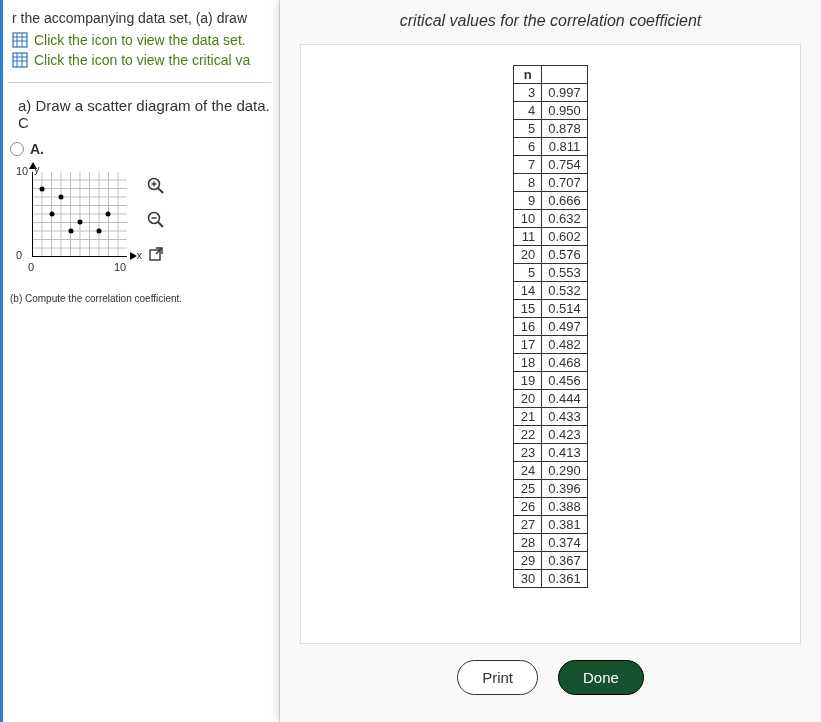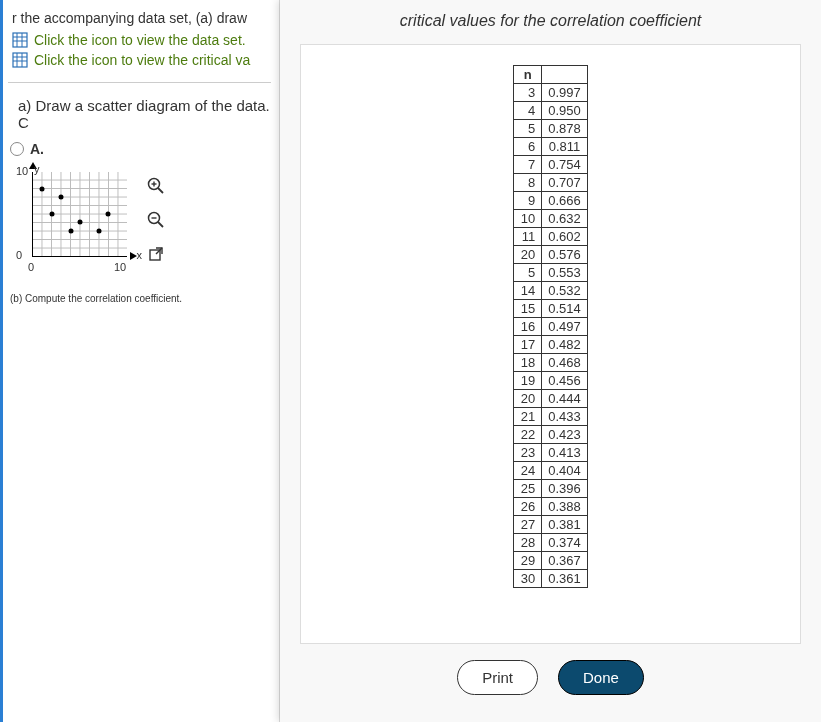--- a/index.html
+++ b/index.html
@@ -121,21 +121,21 @@
       padding: 16px;
     }
     .btn {
       padding: 8px 24px;
       border-radius: 20px;
       font-size: 15px;
       cursor: pointer;
       border: 1.5px solid #333;
     }
     .btn-print { background: #fff; color: #333; }
-    .btn-done { background: #0c4a6e; color: #fff; border-color: #000; }
+    .btn-done { background: #14532d; color: #fff; border-color: #000; }
   </style>
 </head>
 <body>
 
 <div class="left-panel">
   <div class="blue-stripe"></div>
 
   <div class="question-header">r the accompanying data set, (a) draw</div>
 
   <div class="icon-link">
@@ -310,21 +310,21 @@
           <tr>
             <td>22</td>
             <td>0.423</td>
           </tr>
           <tr>
             <td>23</td>
             <td>0.413</td>
           </tr>
           <tr>
             <td>24</td>
-            <td>0.404</td>
+            <td>0.290</td>
           </tr>
           <tr>
             <td>25</td>
             <td>0.396</td>
           </tr>
           <tr>
             <td>26</td>
             <td>0.388</td>
           </tr>
           <tr>

